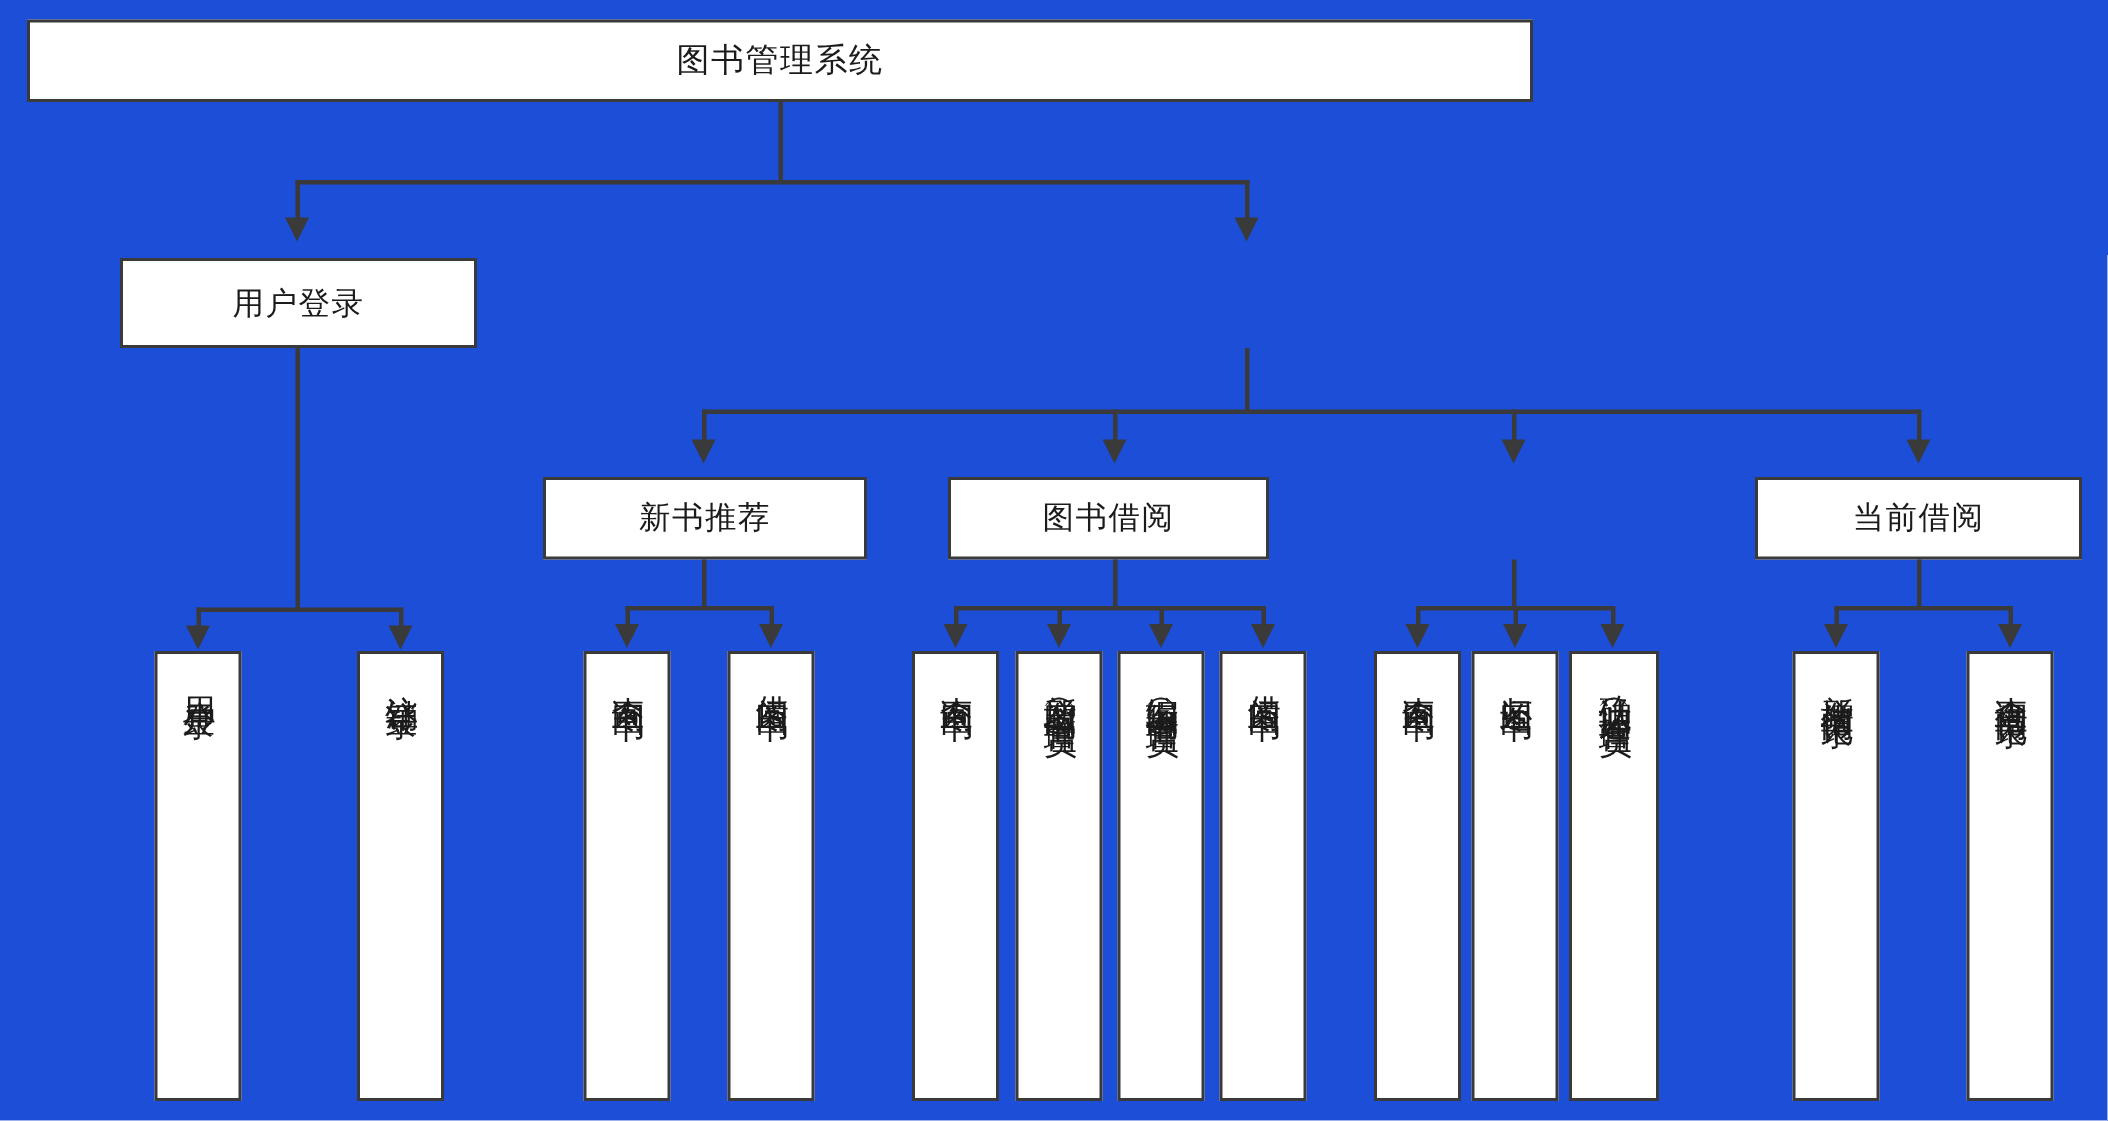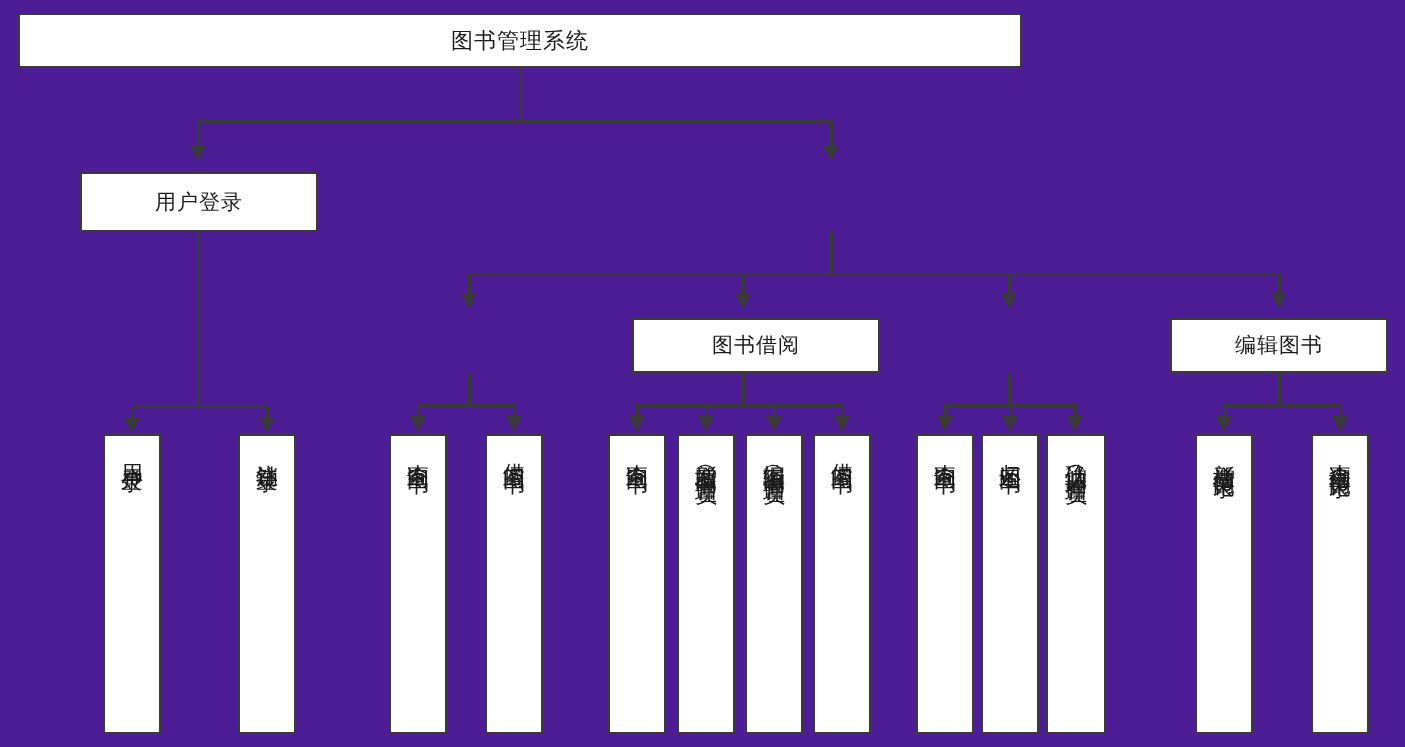--- a/index.html
+++ b/index.html
@@ -5,21 +5,21 @@
 <style>
   html,body{margin:0;padding:0;background:#ffffff;}
   body{
     font-family:"DejaVu Sans","Liberation Sans",sans-serif;
     color:#1a1a1a;
   }
   #diagram{
     position:relative;
     width:1405px;
     height:747px;
-    background:#4c1d95;
+    background:#1d4ed8;
     overflow:hidden;
   }
   
   .node{
     position:absolute;
     box-sizing:border-box;
     background:#ffffff;
     border:2.5px solid #3a3a3a;
     display:flex;
     align-items:center;
@@ -118,25 +118,28 @@
 
   <div class="conn v" style="left:742px; top:273px; width:2.5px; height:22px;"></div>
   <div class="arrow" style="left:735px; top:293px;"></div>
 
   <div class="conn v" style="left:1008px; top:273px; width:2.5px; height:22px;"></div>
   <div class="arrow" style="left:1001px; top:293px;"></div>
 
   <div class="conn v" style="left:1278px; top:273px; width:2.5px; height:22px;"></div>
   <div class="arrow" style="left:1271px; top:293px;"></div>
 
-  <div class="node lvl2" style="left:632px; top:318px; width:248px; height:55px;">
+  <div class="node lvl2" style="left:362px; top:318px; width:216px; height:55px;">
+    <span class="label">新书推荐</span>
+  </div>
+  <div class="node lvl2" style="left:632px; top:318px; width:214px; height:55px;">
     <span class="label">图书借阅</span>
   </div>
   <div class="node lvl2" style="left:1170px; top:318px; width:218px; height:55px;">
-    <span class="label">编辑图书</span>
+    <span class="label">当前借阅</span>
   </div>
 
   <div class="conn v" style="left:468px; top:373px; width:2.5px; height:33px;"></div>
   <div class="conn h" style="left:417px; top:404px; width:98px; height:2.5px;"></div>
   <div class="conn v" style="left:417px; top:404px; width:2.5px; height:14px;"></div>
   <div class="arrow" style="left:410px; top:416px;"></div>
   <div class="conn v" style="left:513px; top:404px; width:2.5px; height:14px;"></div>
   <div class="arrow" style="left:506px; top:416px;"></div>
 
   <div class="conn v" style="left:742px; top:373px; width:2.5px; height:33px;"></div>

